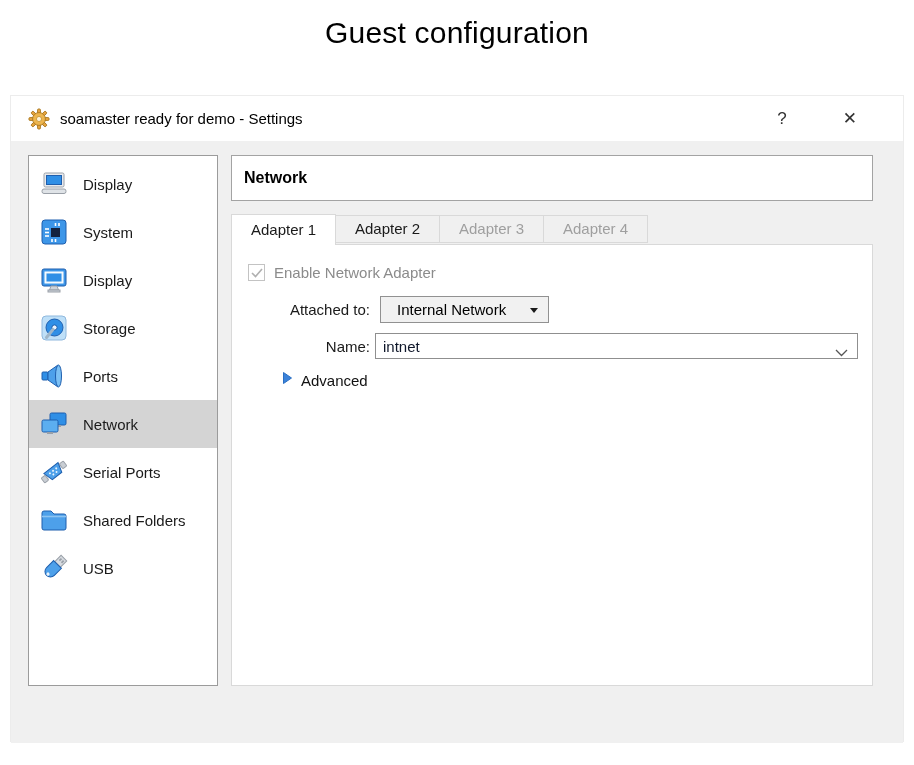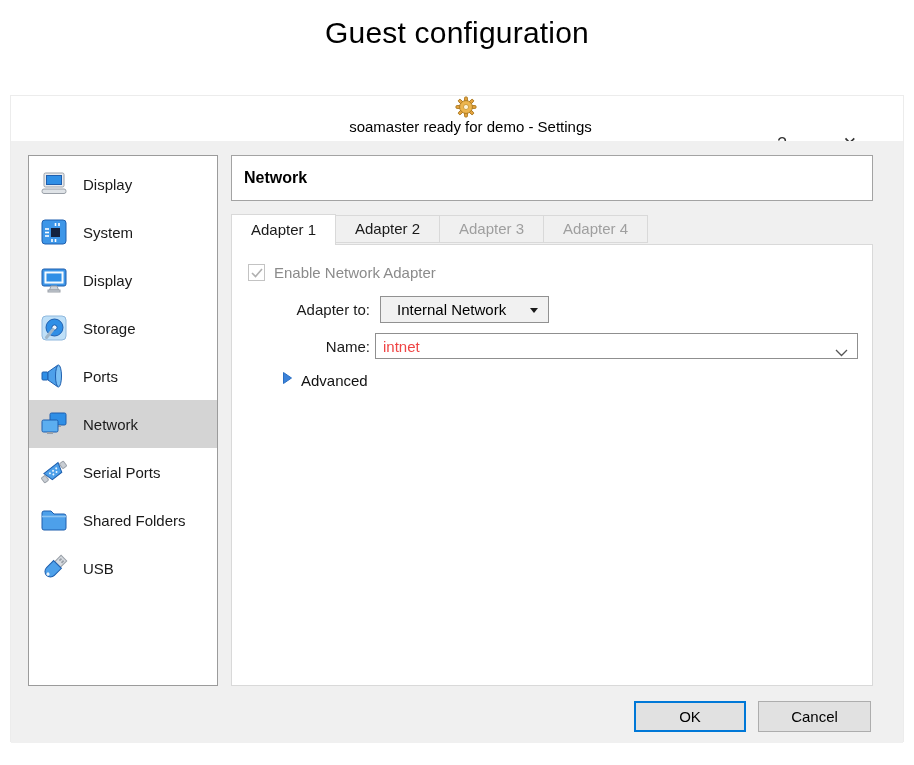--- a/index.html
+++ b/index.html
@@ -7,21 +7,21 @@
               font-family:"Liberation Sans", sans-serif; }
 
   .page-heading { position:absolute; left:0; top:16px; width:914px; text-align:center;
                   font-size:30px; color:#000; letter-spacing:0.2px; }
 
   .window { position:absolute; left:10px; top:95px; width:894px; height:647px;
             background:#ffffff; border:1px solid #ececec; }
 
   
   .titlebar { position:absolute; left:0; top:0; width:100%; height:45px; background:#ffffff;
-              display:flex; align-items:center; padding-left:17px;flex-direction:column; }
+              display:flex; align-items:center; padding-left:17px; }
   .titlebar .app-icon { width:22px; height:22px; flex:0 0 auto; }
   .titlebar .title-text { margin-left:10px; font-size:15px; color:#000; }
   .titlebar .controls { margin-left:auto; display:flex; align-items:center; gap:56px;
                         padding-right:46px; }
   .tb-btn { font-size:17px; color:#333; background:none; border:none; cursor:default;
             font-family:"Liberation Sans", sans-serif; line-height:1; }
 
   
   .win-body { position:absolute; left:0; top:45px; width:100%; height:602px; background:#f0f0f0; }
 
@@ -62,21 +62,21 @@
 
   .combo-attached { position:absolute; left:148px; top:51px; width:169px; height:27px;
                     background:#f1f1f1; border:1px solid #919191; display:flex; align-items:center;
                     padding-left:16px; font-size:15px; color:#000; }
   .combo-attached .arrow-down { position:absolute; right:10px; top:11px; width:0; height:0;
                     border-left:4px solid transparent; border-right:4px solid transparent;
                     border-top:5px solid #1a1a1a; }
 
   .combo-name { position:absolute; left:143px; top:88px; width:483px; height:26px;
                 background:#ffffff; border:1px solid #8f8f8f; display:flex; align-items:center;
-                padding-left:7px; font-size:15px; color:#ef4444; }
+                padding-left:7px; font-size:15px; color:#0f172a; }
   .combo-name .chevron { position:absolute; right:9px; top:9px; }
 
   .row-advanced { position:absolute; left:50px; top:126px; display:flex; align-items:center; }
   .adv-label { margin-left:8px; font-size:15px; color:#111; }
 
   
   .footer { position:absolute; top:560px; right:32px; display:flex; gap:12px; }
   .btn { height:31px; font-size:15px; color:#000; background:#e1e1e1;
          font-family:"Liberation Sans", sans-serif; cursor:default; }
   .btn-ok { width:112px; border:2px solid #0078d7; }
@@ -253,21 +253,21 @@
 
       <div class="row-enable">
         <span class="cb-box">
           <svg width="12" height="10" viewBox="0 0 12 10">
             <polyline points="1,5 4.5,8.5 11,1" stroke="#b0b0b0" stroke-width="1.6" fill="none"></polyline>
           </svg>
         </span>
         <span class="cb-label">Enable Network Adapter</span>
       </div>
 
-      <div class="form-label lbl-attached">Adapter to:</div>
+      <div class="form-label lbl-attached">Attached to:</div>
       <div class="combo-attached">
         <span>Internal Network</span>
         <span class="arrow-down"></span>
       </div>
 
       <div class="form-label lbl-name">Name:</div>
       <div class="combo-name">
         <span>intnet</span>
         <span class="chevron">
           <svg width="13" height="8" viewBox="0 0 13 8">
@@ -280,19 +280,15 @@
         <span>
           <svg width="11" height="14" viewBox="0 0 11 14">
             <path d="M1.5 1.5 L9.5 7 L1.5 12.5 Z" fill="#3b82d9" stroke="#2a6fc4"></path>
           </svg>
         </span>
         <span class="adv-label">Advanced</span>
       </div>
 
     </div>
 
-    <div class="footer">
-      <button class="btn btn-ok">OK</button>
-      <button class="btn btn-cancel">Cancel</button>
-    </div>
 
   </div>
 </div>
 
 </body></html>

